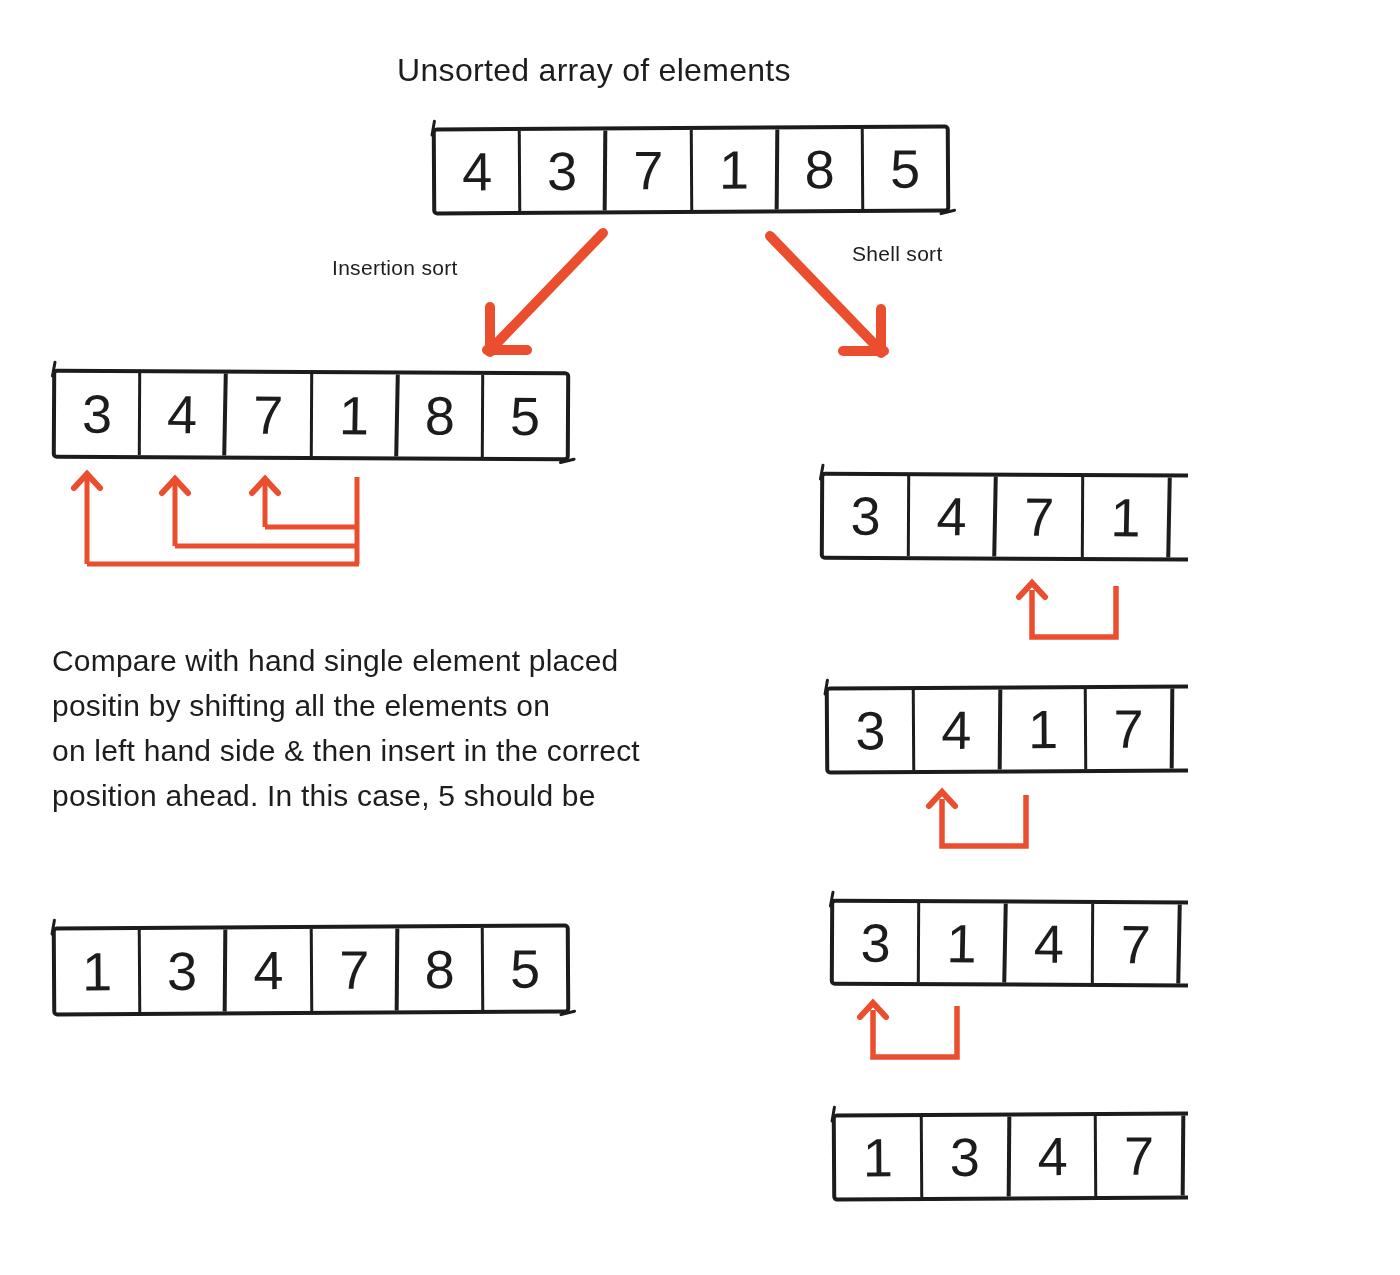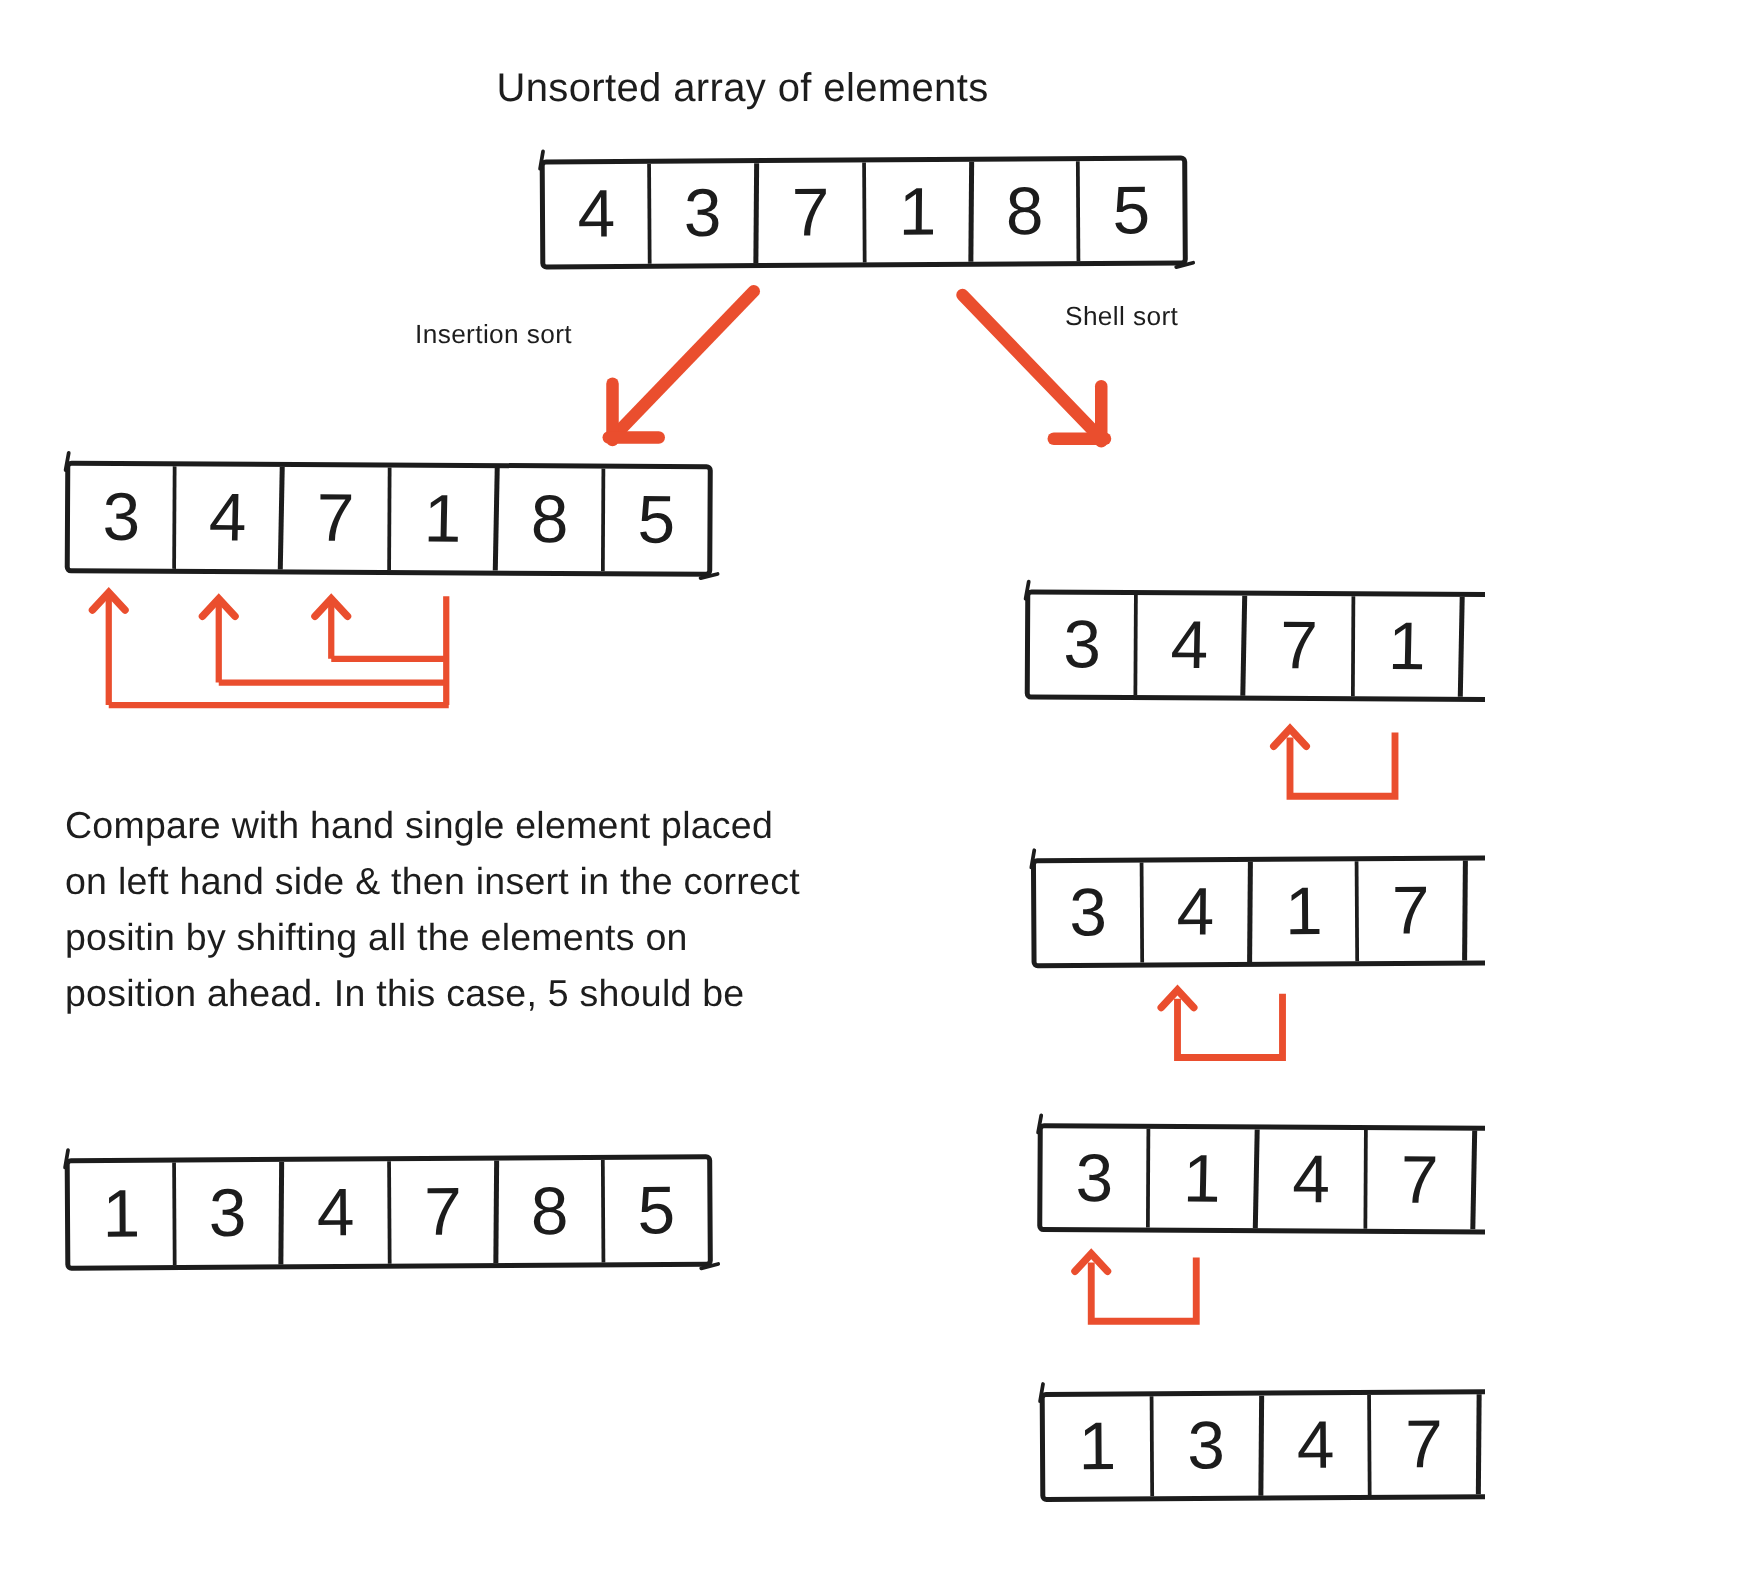--- a/index.html
+++ b/index.html
@@ -86,22 +86,22 @@
     <line class="stroke" x1="195" y1="65" x2="195" y2="21" stroke-width="5"></line>
     <line class="stroke" x1="105" y1="84" x2="105" y2="21" stroke-width="5"></line>
     <line class="stroke" x1="17" y1="102" x2="17" y2="16" stroke-width="5"></line>
     <path class="stroke" d="M182,31 L195,17 L208,31" stroke-width="6" stroke-linecap="round"></path>
     <path class="stroke" d="M92,31 L105,17 L118,31" stroke-width="6" stroke-linecap="round"></path>
     <path class="stroke" d="M4,26 L17,12 L30,26" stroke-width="6" stroke-linecap="round"></path>
   </svg>
 
   <div class="para">
     <div>Compare with hand single element placed</div>
+    <div>positin by shifting all the elements on</div>
     <div>on left hand side &amp; then insert in the correct</div>
-    <div>positin by shifting all the elements on</div>
     <div>position ahead. In this case, 5 should be</div>
   </div>
 
   <div class="array r1" style="left:52px;top:925px;width:518px;height:90px;">
     <div class="cell">1</div>
     <div class="cell">3</div>
     <div class="cell">4</div>
     <div class="cell">7</div>
     <div class="cell">8</div>
     <div class="cell">5</div>

